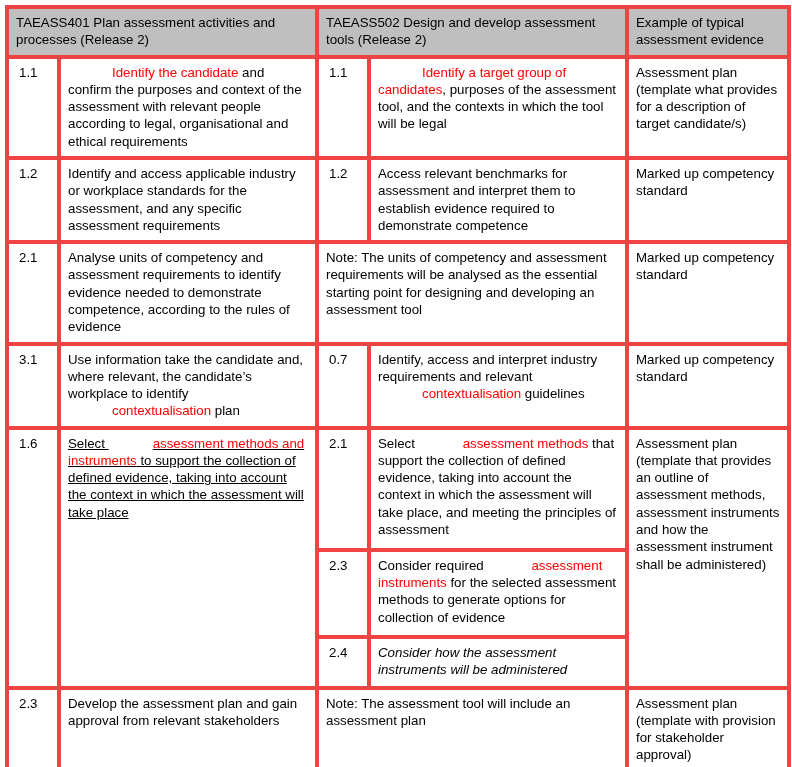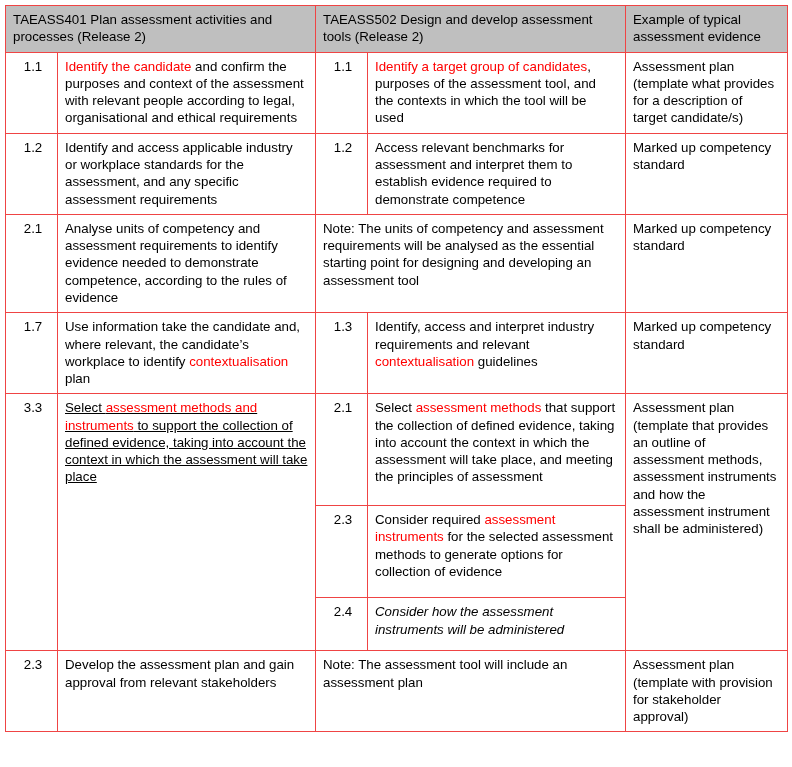--- a/index.html
+++ b/index.html
@@ -16,21 +16,21 @@
   }
   .mapping-table {
     border-collapse: collapse;
     table-layout: fixed;
     width: 782px;
     margin: 5px 0 0 5px;
     border: 1.5px solid #000000;
   }
   .mapping-table td,
   .mapping-table th {
-    border: 1px solid #ef4444;
+    border: 4px solid #ef4444;
     vertical-align: top;
     padding: 5px 7px 6px 7px;
     font-size: 13.3px;
     line-height: 1.30;
     font-weight: normal;
     text-align: left;
   }
   thead th {
     background: #bfbfbf;
     font-weight: bold;
@@ -39,26 +39,27 @@
     padding: 6px 8px 7px 8px;
   }
   
   col.c-num1 { width: 52px; }
   col.c-txt1 { width: 258px; }
   col.c-num2 { width: 52px; }
   col.c-txt2 { width: 258px; }
   col.c-evid { width: 162px; }
 
   td.num {
-    text-align: center;
+    text-align: left;
     padding-left: 10px;
     white-space: nowrap;
   }
   .red {
     color: #ff0000;
+    margin-left: 44px;
   }
   .tall-2-2 { height: 245px; text-decoration: underline; }
   .cell-pad-b { padding-bottom: 10px; font-style: italic; }
 </style>
 </head>
 <body>
 
 <table class="mapping-table">
   <colgroup>
     <col class="c-num1">
@@ -75,49 +76,49 @@
       <th>Example of typical assessment evidence</th>
     </tr>
   </thead>
 
   <tbody>
 
     <tr>
       <td class="num">1.1</td>
       <td><span class="red">Identify the candidate</span><span> and confirm the purposes and context of the assessment with relevant people according to legal, organisational and ethical requirements</span></td>
       <td class="num">1.1</td>
-      <td><span class="red">Identify a target group of candidates</span><span>, purposes of the assessment tool, and the contexts in which the tool will be used</span></td>
+      <td><span class="red">Identify a target group of candidates</span><span>, purposes of the assessment tool, and the contexts in which the tool will be legal</span></td>
       <td>Assessment plan (template what provides for a description of target candidate/s)</td>
     </tr>
 
     <tr>
       <td class="num">1.2</td>
       <td>Identify and access applicable industry or workplace standards for the assessment, and any specific assessment requirements</td>
       <td class="num">1.2</td>
       <td>Access relevant benchmarks for assessment and interpret them to establish evidence required to demonstrate competence</td>
       <td>Marked up competency standard</td>
     </tr>
 
     <tr>
       <td class="num">2.1</td>
       <td>Analyse units of competency and assessment requirements to identify evidence needed to demonstrate competence, according to the rules of evidence</td>
       <td colspan="2">Note: The units of competency and assessment requirements will be analysed as the essential starting point for designing and developing an assessment tool</td>
       <td>Marked up competency standard</td>
     </tr>
 
     <tr>
-      <td class="num">1.7</td>
+      <td class="num">3.1</td>
       <td><span>Use information take the candidate and, where relevant, the candidate’s workplace to identify </span><span class="red">contextualisation</span><span> plan</span></td>
-      <td class="num">1.3</td>
+      <td class="num">0.7</td>
       <td><span>Identify, access and interpret industry requirements and relevant </span><span class="red">contextualisation</span><span> guidelines</span></td>
       <td>Marked up competency standard</td>
     </tr>
 
     <tr>
-      <td class="num" rowspan="3">3.3</td>
+      <td class="num" rowspan="3">1.6</td>
       <td rowspan="3" class="tall-2-2"><span>Select </span><span class="red">assessment methods and instruments</span><span> to support the collection of defined evidence, taking into account the context in which the assessment will take place</span></td>
       <td class="num">2.1</td>
       <td><span>Select </span><span class="red">assessment methods</span><span> that support the collection of defined evidence, taking into account the context in which the assessment will take place, and meeting the principles of assessment</span></td>
       <td rowspan="3">Assessment plan (template that provides an outline of assessment methods, assessment instruments and how the assessment instrument shall be administered)</td>
     </tr>
     <tr>
       <td class="num">2.3</td>
       <td><span>Consider required </span><span class="red">assessment instruments</span><span> for the selected assessment methods to generate options for collection of evidence</span></td>
     </tr>
     <tr>

